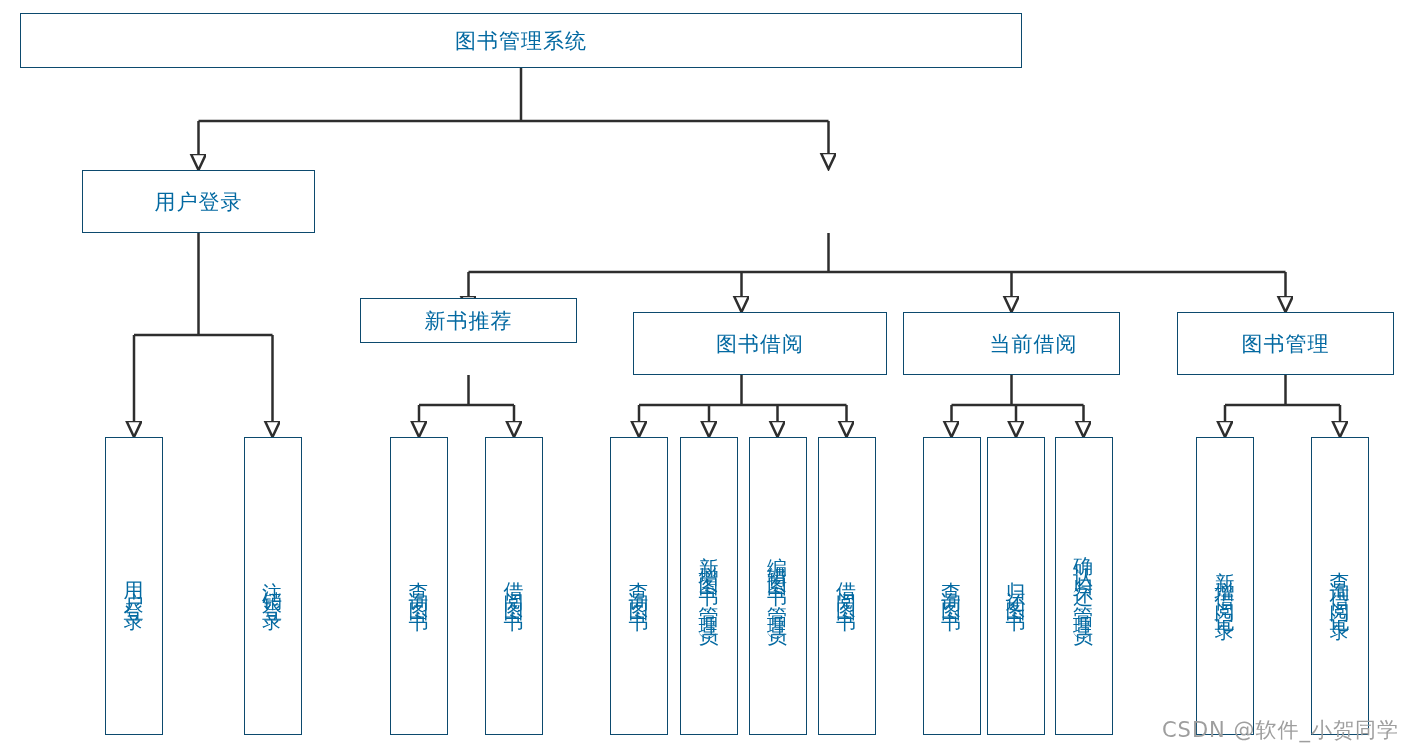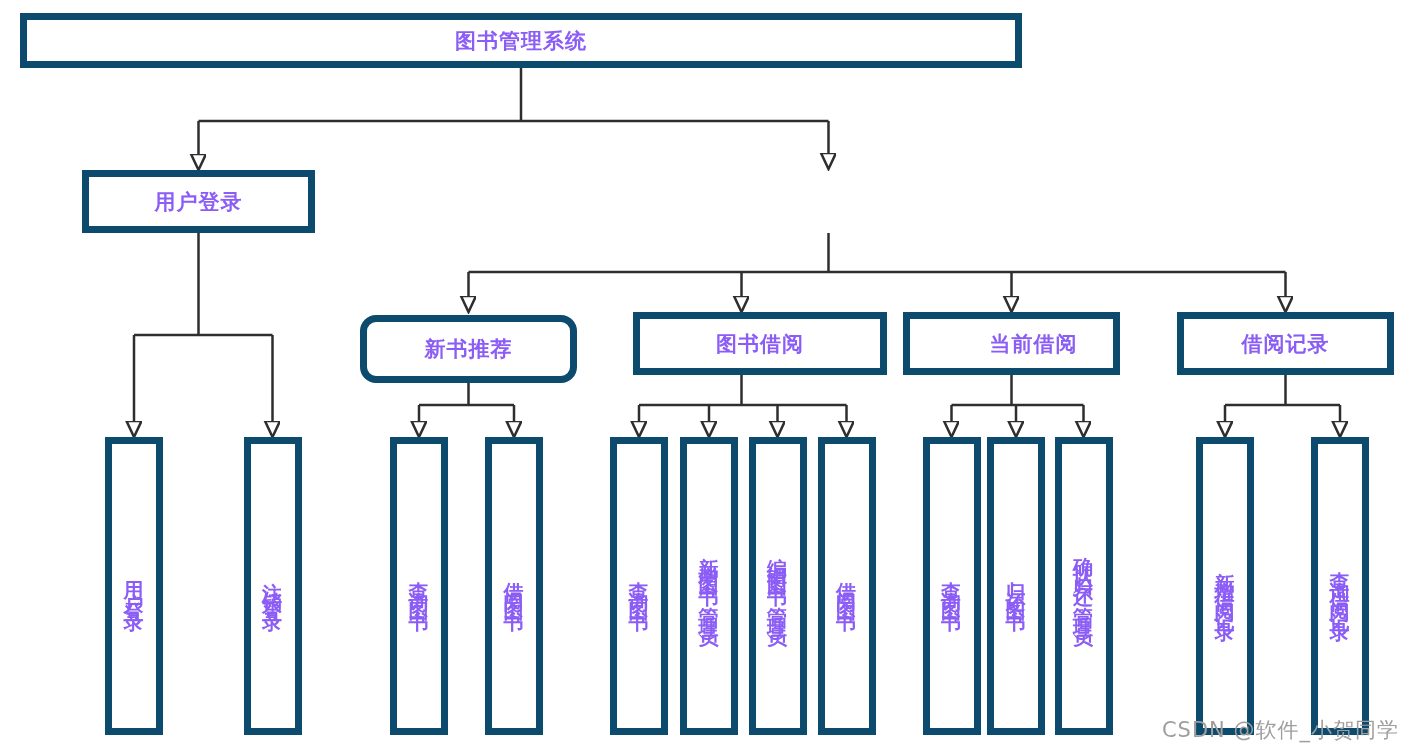--- a/index.html
+++ b/index.html
@@ -23,27 +23,26 @@
     height: 747px;
   }
   .connectors path {
     stroke: #2e2e2e;
     stroke-width: 2.5;
     fill: none;
   }
   .box {
     position: absolute;
     box-sizing: border-box;
-    border: 7px solid #0c4a6e;
+    border: 1px solid #0c4a6e;
     background: #ffffff;
     display: flex;
     align-items: center;
     justify-content: center;
-    color: #8b5cf6;
-    font-weight: bold;
+    color: #0369a1;
   }
   .box.h .lbl {
     font-size: 21px;
     letter-spacing: 1px;
     white-space: nowrap;
   }
   .box.v .lbl {
     writing-mode: vertical-rl;
     text-orientation: mixed;
     font-size: 20px;
@@ -115,31 +114,31 @@
   </svg>
 
   <div class="box h" style="left:20px; top:13px; width:1002px; height:55px;">
     <span class="lbl">图书管理系统</span>
   </div>
 
   <div class="box h" style="left:82px; top:170px; width:233px; height:63px;">
     <span class="lbl">用户登录</span>
   </div>
 
-  <div class="box h" style="left:360px; top:315px; width:217px; height:68px;border-radius:16px;">
+  <div class="box h" style="left:360px; top:298px; width:217px; height:45px;">
     <span class="lbl">新书推荐</span>
   </div>
   <div class="box h" style="left:633px; top:312px; width:254px; height:63px;">
     <span class="lbl">图书借阅</span>
   </div>
   <div class="box h" style="left:903px; top:312px; width:217px; height:63px;padding-left:44px;">
     <span class="lbl">当前借阅</span>
   </div>
   <div class="box h" style="left:1177px; top:312px; width:217px; height:63px;">
-    <span class="lbl">借阅记录</span>
+    <span class="lbl">图书管理</span>
   </div>
 
   <div class="box v" style="left:105px; top:437px; width:58px; height:298px;">
     <span class="lbl">用户登录</span>
   </div>
   <div class="box v" style="left:243.5px; top:437px; width:58px; height:298px;">
     <span class="lbl">注销登录</span>
   </div>
 
   <div class="box v" style="left:390px; top:437px; width:58px; height:298px;">

